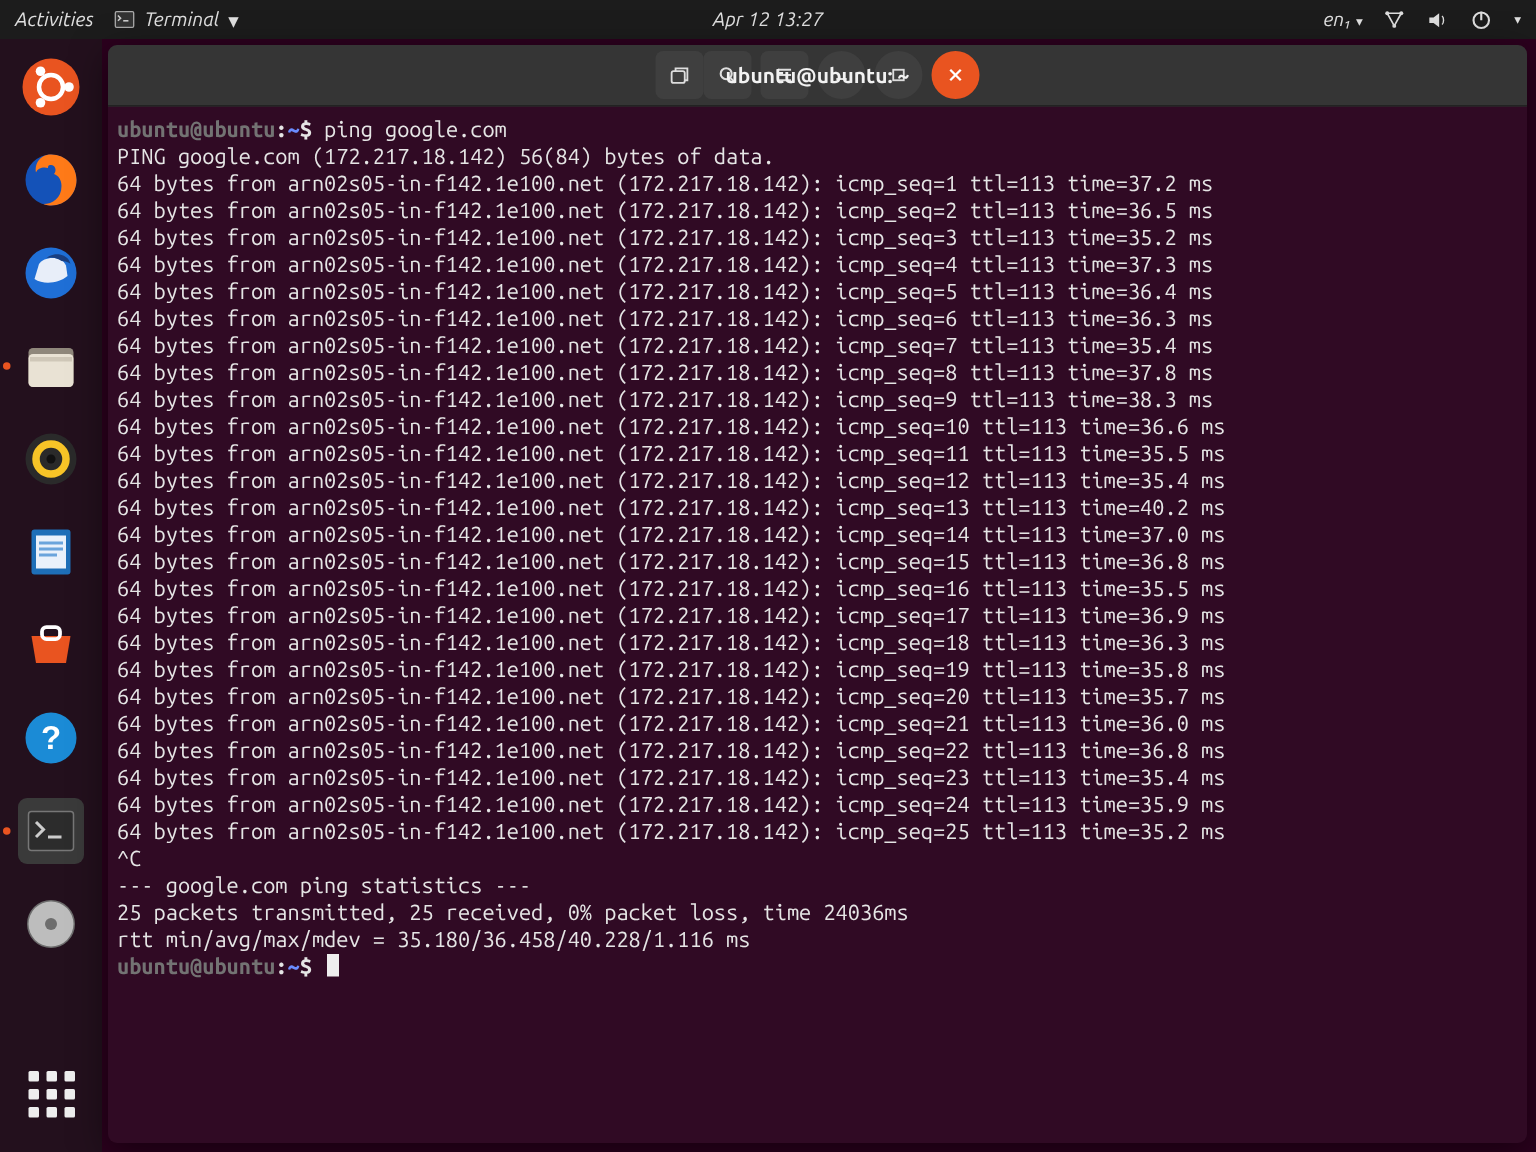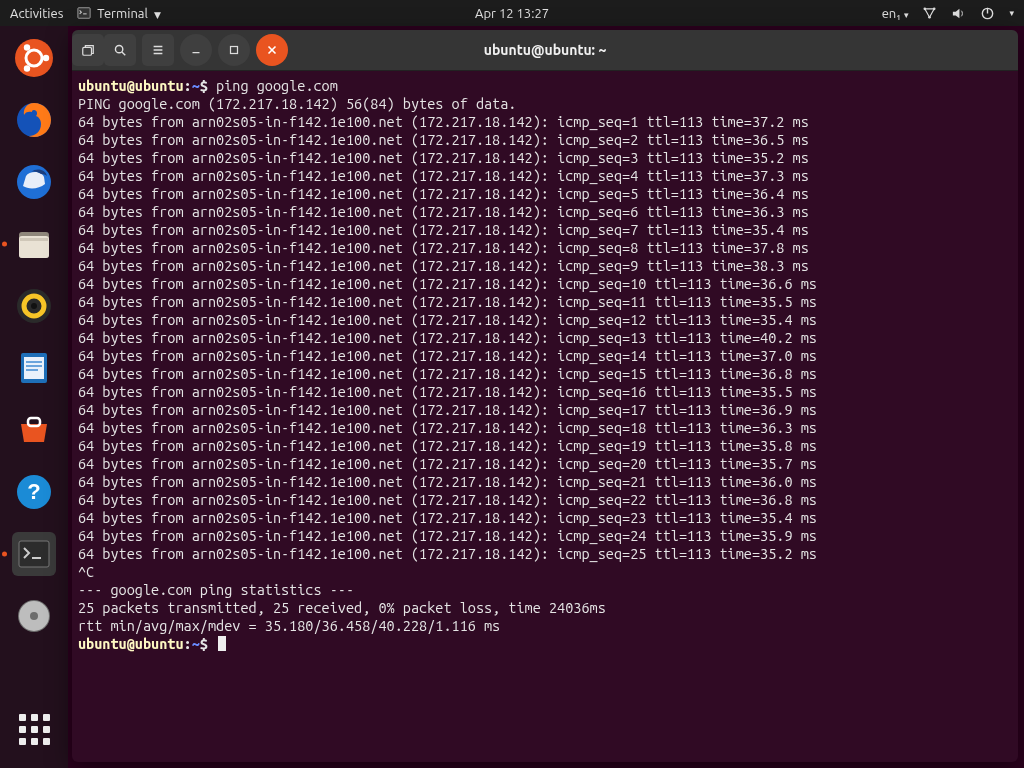--- a/index.html
+++ b/index.html
@@ -9,21 +9,21 @@
     background: #2c001e;
     overflow: hidden;
     color: #ddd;
     font-size: 13px;
   }
   
   .topbar {
     position: absolute; top:0; left:0; right:0; height:26px;
     background: #1c1c1c; color:#e0e0e0;
     display:flex; align-items:center; justify-content:space-between;
-    padding:0 10px; font-size:13px;
+    padding:0 10px; font-size:13px;font-style:italic;
   }
   .topbar .left, .topbar .right { display:flex; align-items:center; gap:14px; }
   .topbar .center { position:absolute; left:50%; transform:translateX(-50%);}
   .topbar svg { display:block; }
   .top-app { display:flex; align-items:flex-end; gap:6px; }
   .caret-down { font-size:9px; }
 
   
   .dock {
     position:absolute; top:26px; bottom:0; left:0; width:68px;
@@ -49,21 +49,21 @@
   .apps-grid span{ background:#eee; border-radius:1px; }
 
   
   .terminal-wrap{
     position:absolute; top:30px; left:72px; right:6px; height:732px;
     background:#300a24; border-radius:6px; overflow:hidden;
     box-shadow:0 6px 24px rgba(0,0,0,.5);
   }
   .term-titlebar{
     height:40px; background:#353535;
-    display:flex; align-items:center; justify-content:flex-start;
+    display:flex; align-items:center; justify-content:center;
     padding:0 0; border-bottom:1px solid #222;
   }
   .term-titlebar .ttl-left, .term-titlebar .ttl-right{
     display:flex; align-items:center; gap:6px;
   }
   .term-title{
     position:absolute; left:50%; transform:translateX(-50%);
     color:#f2f2f2; font-weight:600; font-size:14px;
   }
   .hbtn{
@@ -73,21 +73,21 @@
   .hbtn.round{ border-radius:50%; }
   .hbtn.close{ background:#e95420; color:#fff; }
   .hbtn svg{ width:14px; height:14px; }
 
   .term-body{
     font-family: "Ubuntu Mono","DejaVu Sans Mono",monospace;
     font-size:14.5px; line-height:18px;
     color:#e5e5e5; padding:6px 6px; white-space:pre;
     height:calc(100% - 40px); overflow:hidden;
   }
-  .prompt-user{ color:#fef9c3; font-weight:bold;}
+  .prompt-user{ color:#737373; font-weight:bold;}
   .prompt-path{ color:#6a8cff; font-weight:bold;}
   .prompt-sep{ color:#e5e5e5; font-weight:bold;}
   .cursor{
     display:inline-block; width:8px; height:15px; background:#eee;
     vertical-align:-2px; margin-left:2px;
   }
 </style>
 </head>
 <body>
 

